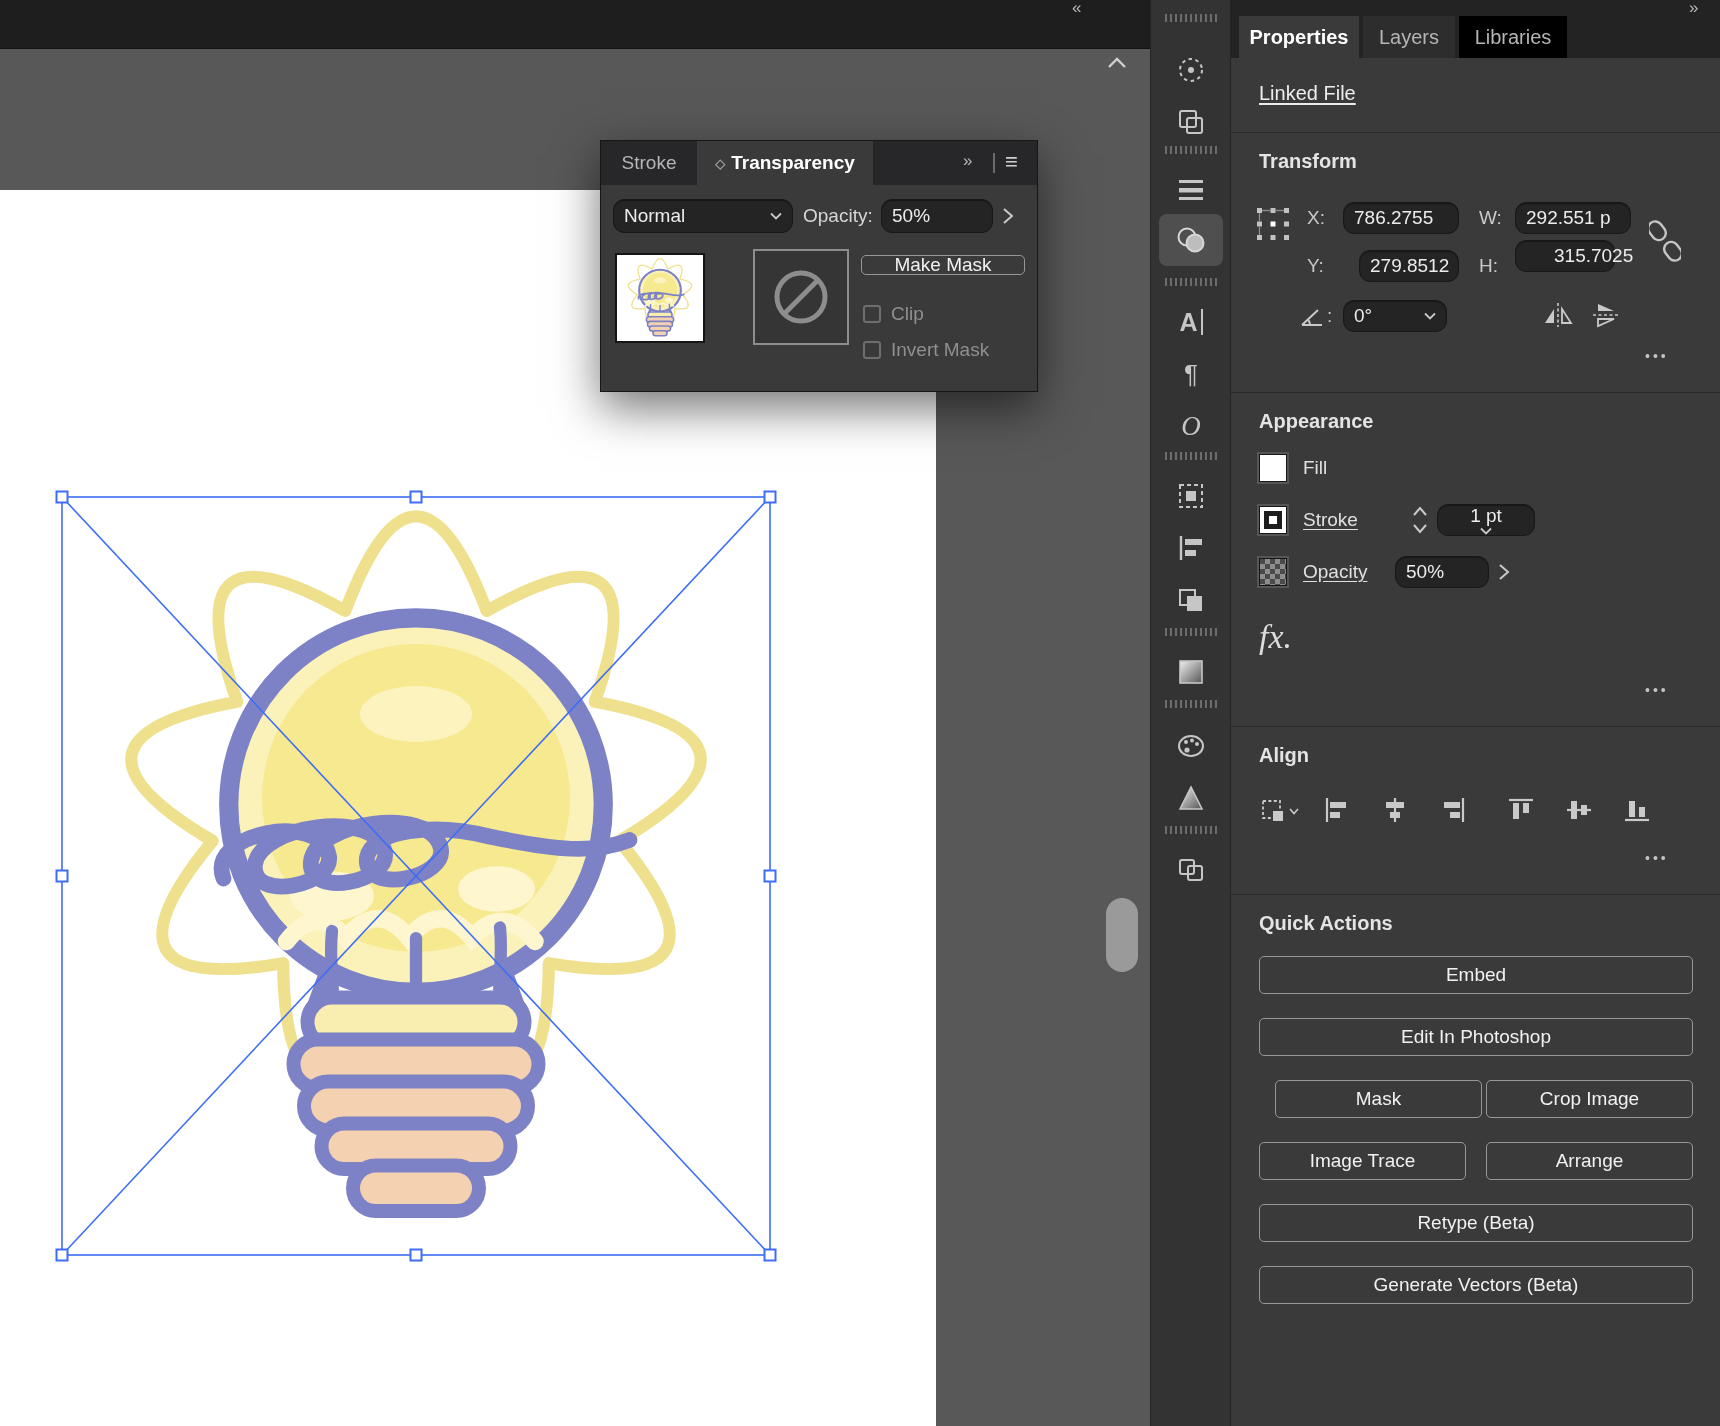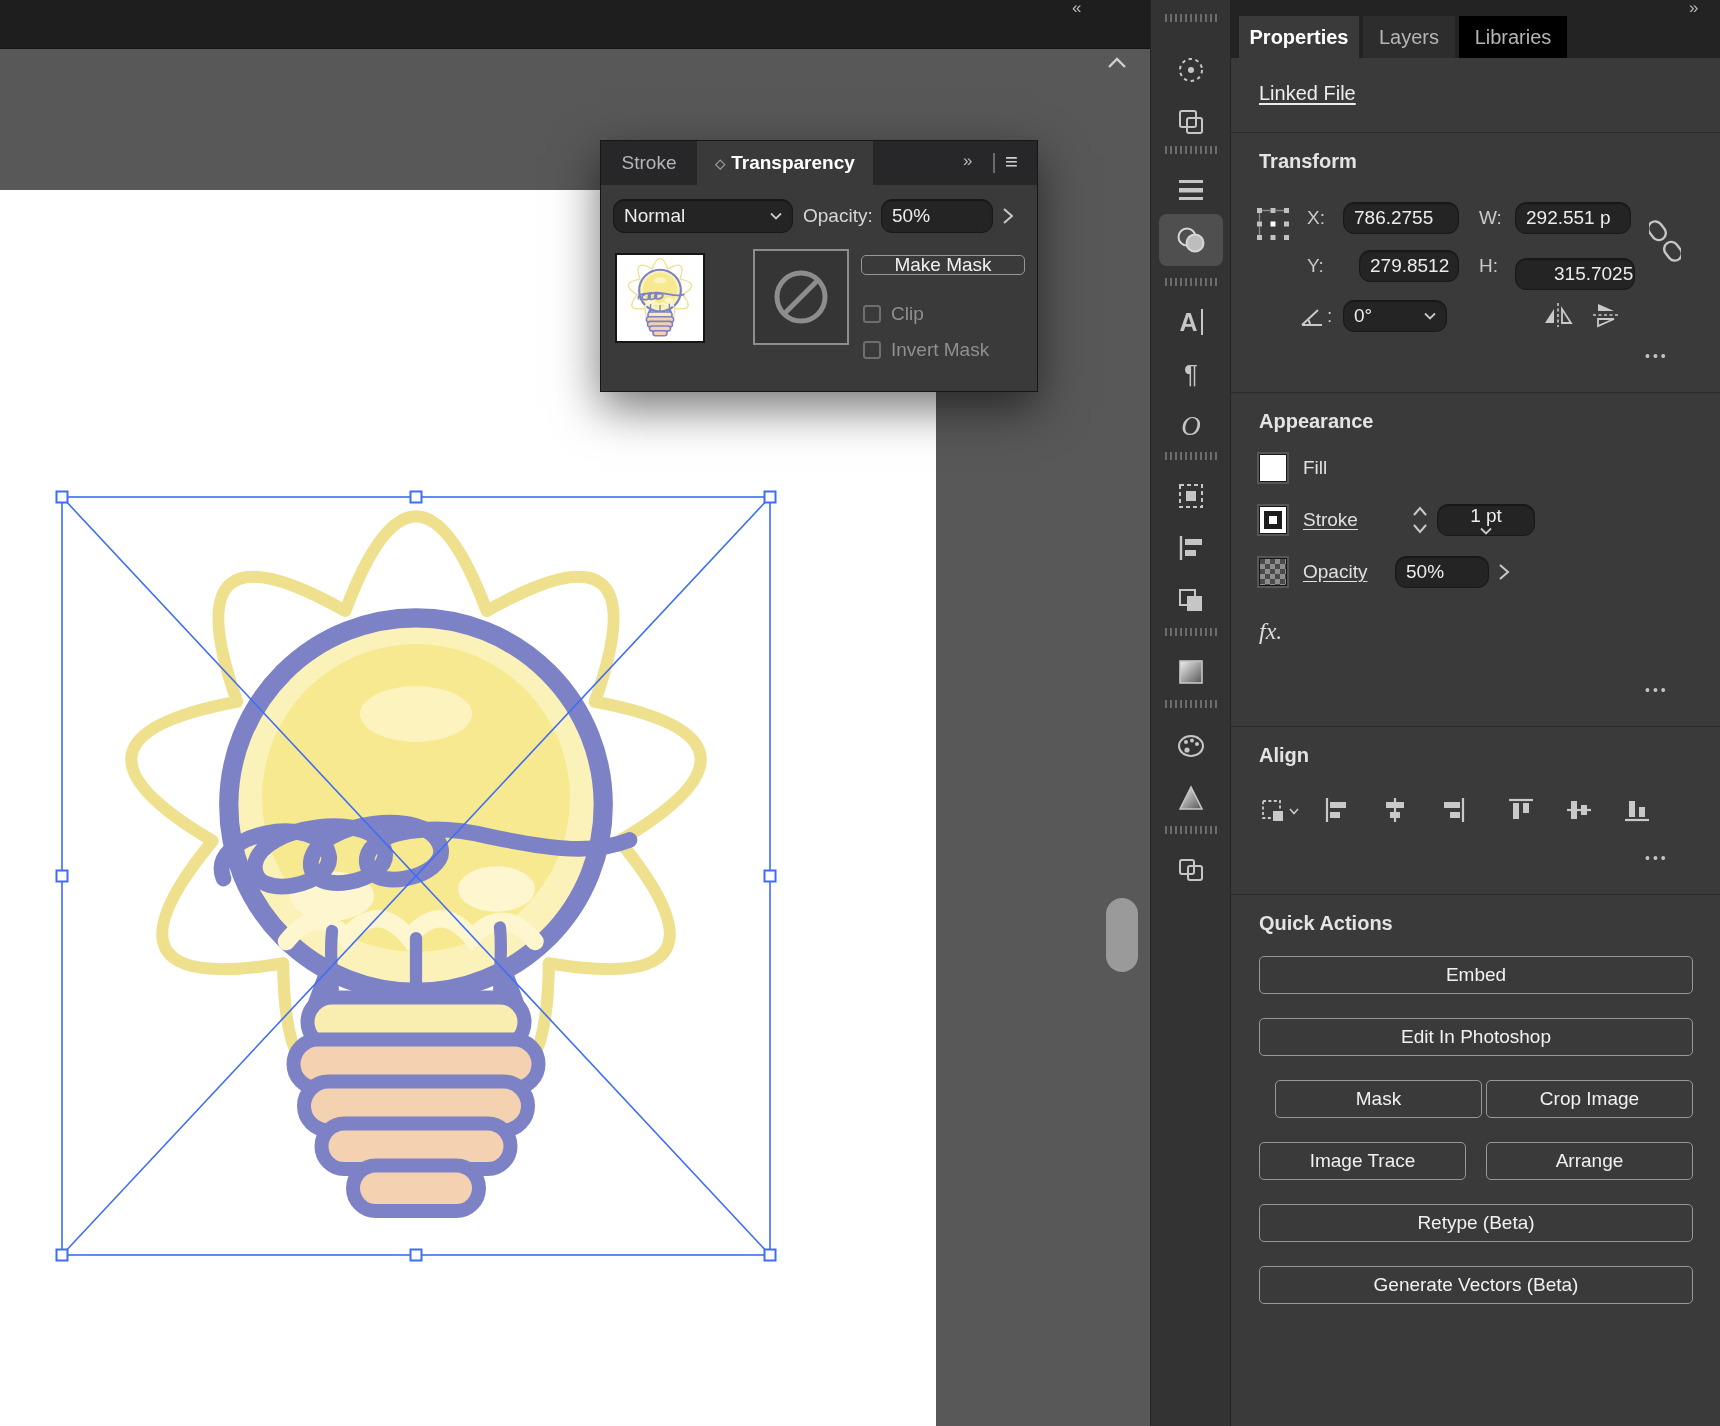--- a/index.html
+++ b/index.html
@@ -239,21 +239,21 @@
     </svg>
 
     <div class="abs lbl" style="left:76px;top:202px;height:32px;">X:</div>
     <div class="abs field" style="left:112px;top:202px;width:116px;">786.2755</div>
     <div class="abs lbl" style="left:248px;top:202px;height:32px;">W:</div>
     <div class="abs field" style="left:284px;top:202px;width:116px;overflow:hidden;white-space:nowrap;">292.551 p</div>
 
     <div class="abs lbl" style="left:76px;top:250px;height:32px;">Y:</div>
     <div class="abs field" style="left:112px;top:250px;width:100px;margin-left:16px;">279.8512</div>
     <div class="abs lbl" style="left:248px;top:250px;height:32px;">H:</div>
-    <div class="abs field" style="left:284px;top:258px;width:120px;padding-left:38px;">315.7025</div>
+    <div class="abs field" style="left:284px;top:240px;width:100px;padding-left:38px;">315.7025</div>
 
     <svg class="abs" style="left:418px;top:210px;" width="32" height="62" viewBox="0 0 32 62">
       <g transform="rotate(-38 16 31)" fill="none" stroke="#c6c6c6" stroke-width="2.4">
         <rect x="9" y="8" width="14" height="20" rx="7"></rect>
         <rect x="9" y="34" width="14" height="20" rx="7"></rect>
       </g>
     </svg>
 
     <svg class="abs" style="left:68px;top:306px;" width="26" height="22" viewBox="0 0 26 22">
       <path d="M3 19 H23 M3 19 L19 4" fill="none" stroke="#c9c9c9" stroke-width="2"></path>
@@ -302,21 +302,21 @@
         </svg>
     </div>
 
     <div class="abs swatch checker" style="left:28px;top:558px;box-shadow:0 0 0 2px #565656;"></div>
     <div class="abs lbl link" style="left:72px;top:558px;height:28px;color:#e0e0e0;">Opacity</div>
     <div class="abs field" style="left:164px;top:556px;width:94px;">50%</div>
     <svg class="abs" style="left:266px;top:562px;" width="14" height="20" viewBox="0 0 14 20">
       <path d="M3 3 L11 10 L3 17" fill="none" stroke="#c9c9c9" stroke-width="2"></path>
     </svg>
 
-    <div class="abs" style="left:28px;top:618px;font-family:'Liberation Serif',serif;font-style:italic;font-size:24px;color:#dcdcdc;cursor:pointer;">fx.</div>
+    <div class="abs" style="left:28px;top:618px;font-family:'Liberation Serif',serif;font-style:italic;font-size:34px;color:#dcdcdc;cursor:pointer;">fx.</div>
 
     <div class="abs dots" style="left:414px;top:682px;">•••</div>
     <div class="abs divider" style="left:0;top:726px;width:490px;"></div>
 
     <div class="abs sec-title" style="left:28px;top:744px;">Align</div>
 
     <div class="abs" style="left:28px;top:796px;width:52px;height:30px;display:flex;align-items:center;cursor:pointer;">
       <svg width="28" height="28" viewBox="0 0 28 28">
         <rect x="4" y="4" width="17" height="17" fill="none" stroke="#c9c9c9" stroke-width="1.8" stroke-dasharray="3 2.4"></rect>
         <rect x="14" y="14" width="10" height="10" fill="#c9c9c9"></rect>

